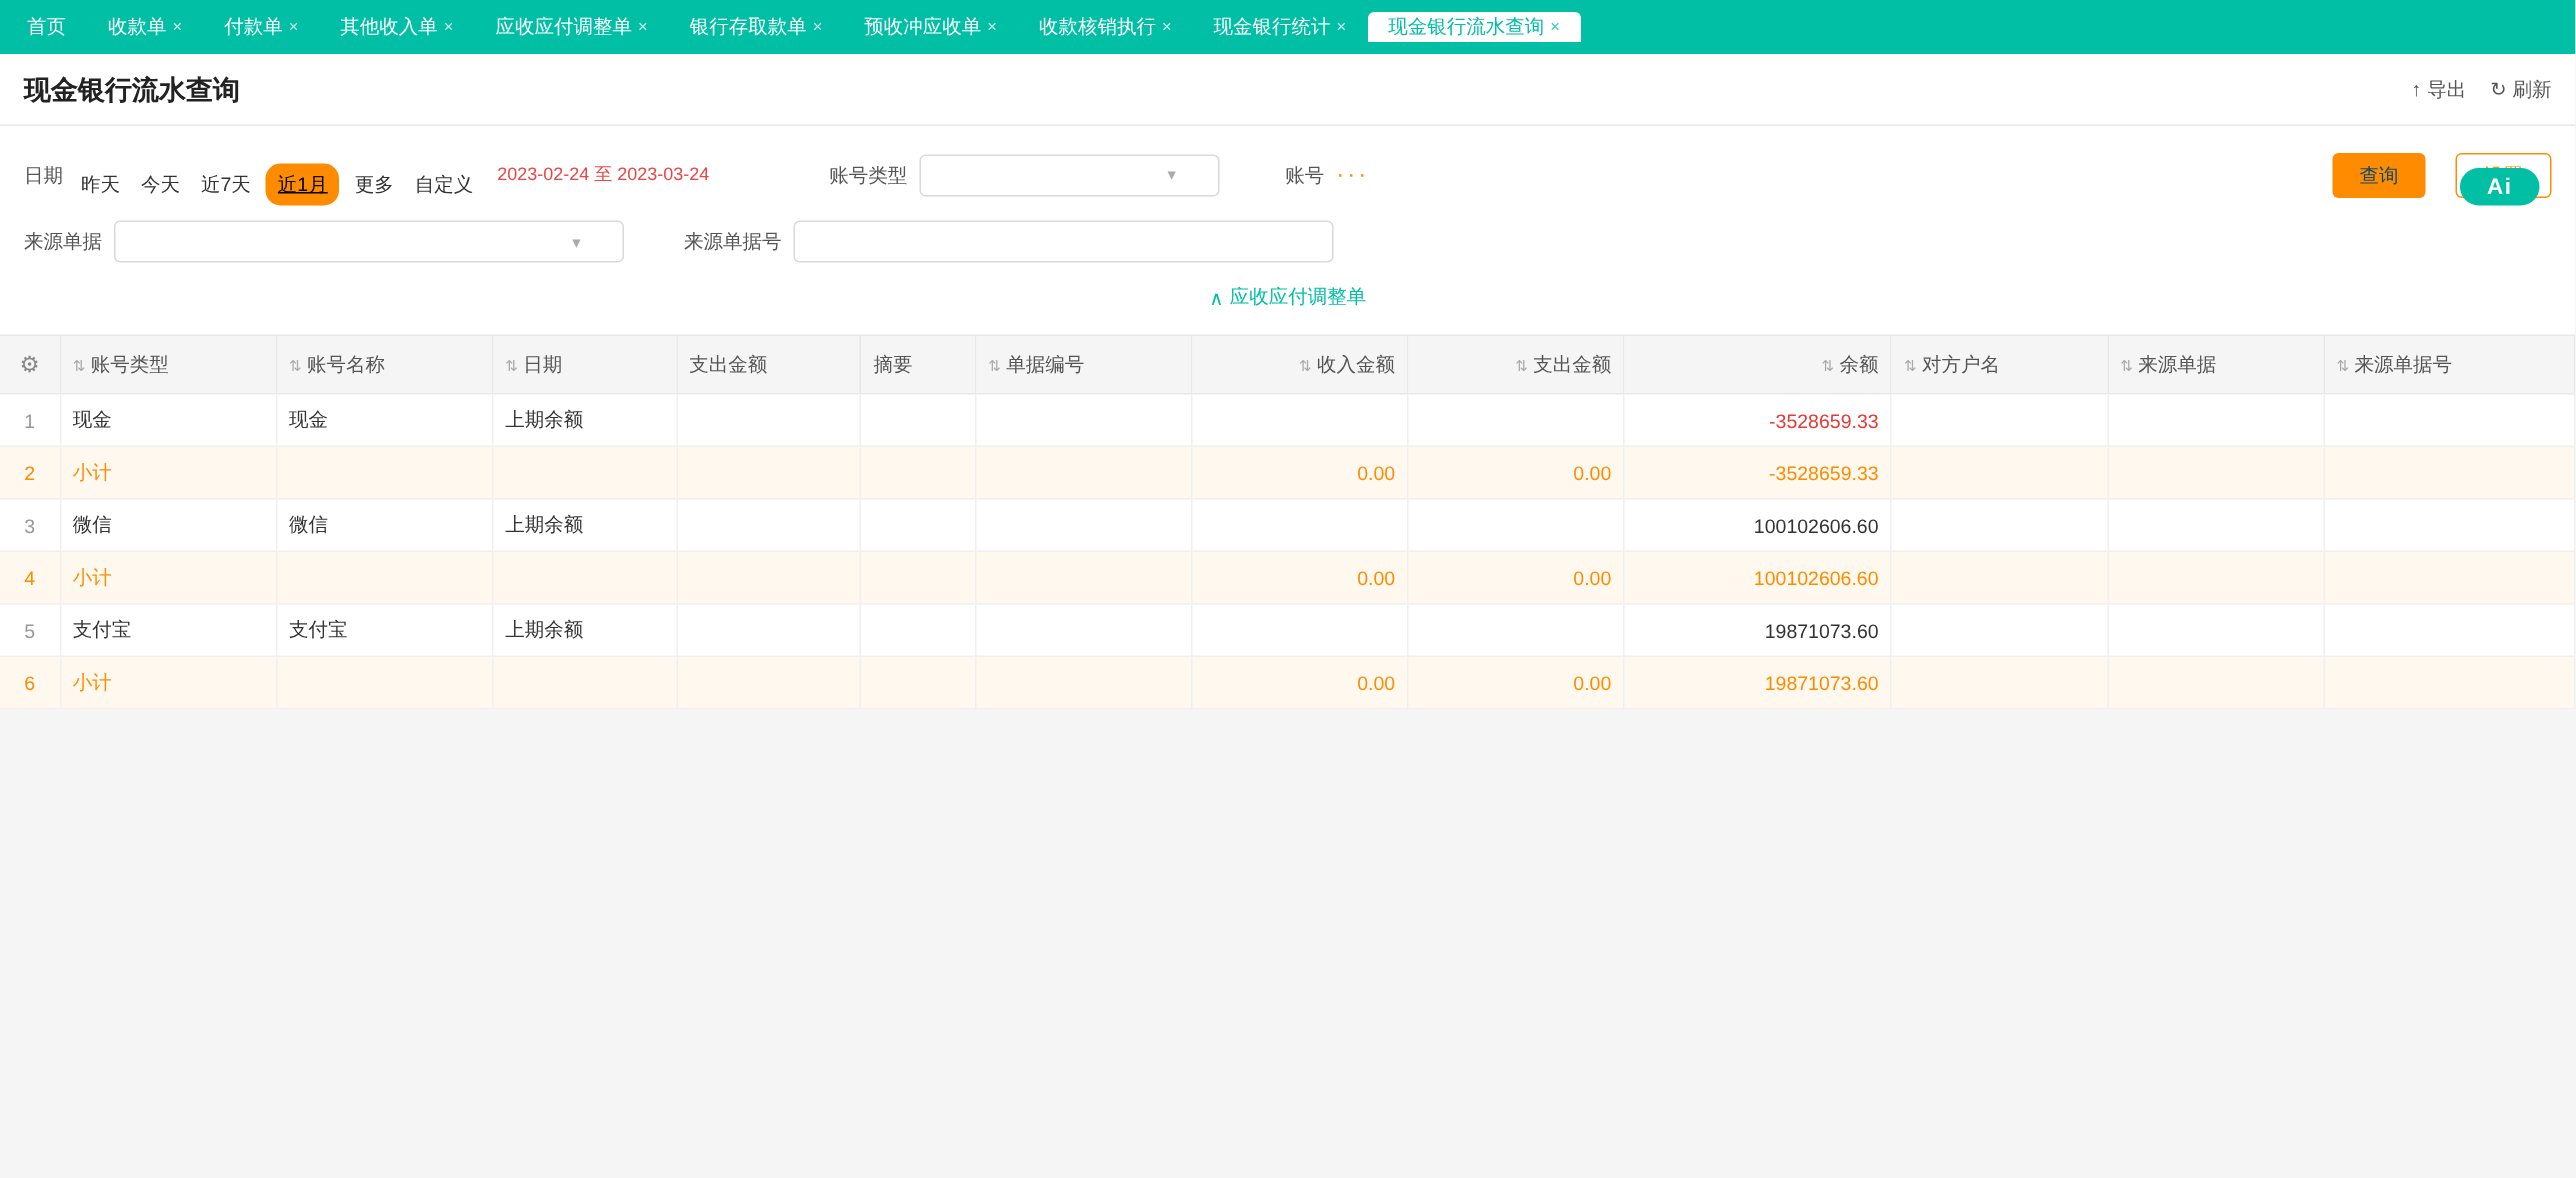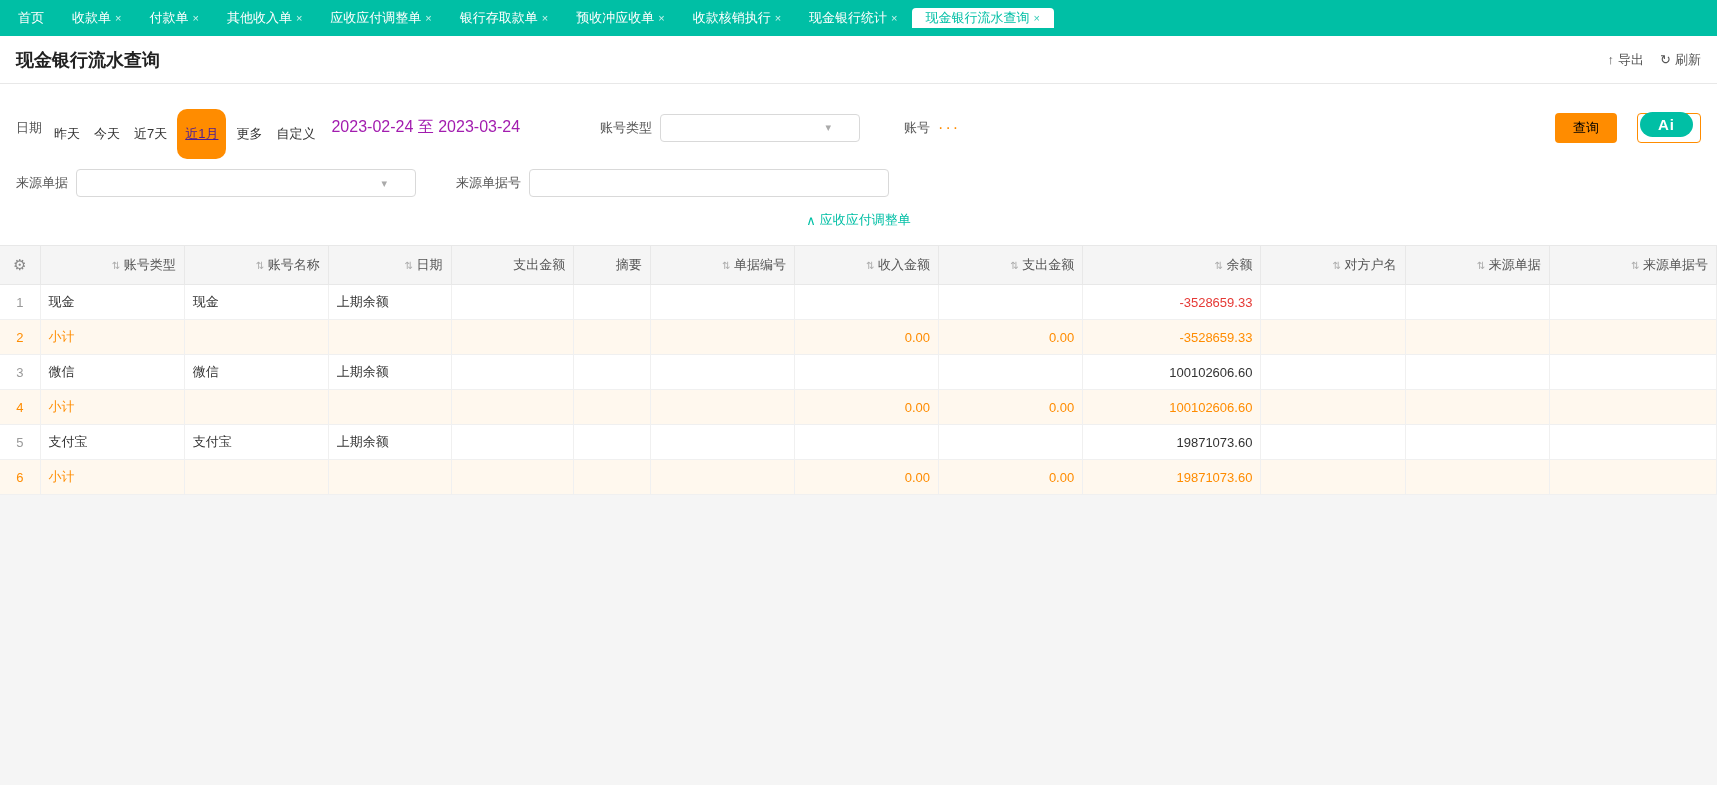--- a/index.html
+++ b/index.html
@@ -91,28 +91,28 @@
       margin-top: 13px;
     }
     .date-opt {
       cursor: pointer;
       color: #333;
       padding: 2px 4px;
       font-size: 13px;
     }
     .date-opt.active {
       background: #ff8c00;
-      color: #4c1d95;
+      color: #000000;
       border-radius: 10px;
-      padding: 16px 8px;
+      padding: 5px 8px;
       text-decoration: underline;
     }
     .date-range {
-      color: #a21caf;
-      font-size: 16px;
+      color: #ef4444;
+      font-size: 12px;
       margin-left: 4px;
     }
     .filter-select {
       border: 1px solid #d9d9d9;
       border-radius: 4px;
       padding: 4px 28px 4px 8px;
       font-size: 13px;
       color: #333;
       background: #fff;
       cursor: pointer;
@@ -133,21 +133,21 @@
       height: 28px;
     }
     .filter-dots {
       color: #ff8c00;
       font-size: 16px;
       cursor: pointer;
       letter-spacing: 2px;
     }
     .btn-query {
       background: #ff8c00;
-      color: #000000;
+      color: #0c4a6e;
       border: none;
       border-radius: 4px;
       padding: 6px 18px;
       cursor: pointer;
       font-size: 13px;
     }
     .btn-settings {
       background: #fff;
       color: #ff8c00;
       border: 1px solid #ff8c00;
@@ -179,21 +179,21 @@
       width: 100%;
       border-collapse: collapse;
       font-size: 13px;
     }
     thead tr {
       background: #f5f5f5;
       border-bottom: 1px solid #e8e8e8;
     }
     thead th {
       padding: 10px 8px;
-      text-align: right;
+      text-align: left;
       color: #555;
       font-weight: normal;
       white-space: nowrap;
       border-right: 1px solid #e8e8e8;
       cursor: pointer;
       user-select: none;
       position: relative;
     }
     .sort-icon { font-size: 10px; color: #aaa; }
     tbody tr { border-bottom: 1px solid #f0f0f0; }

